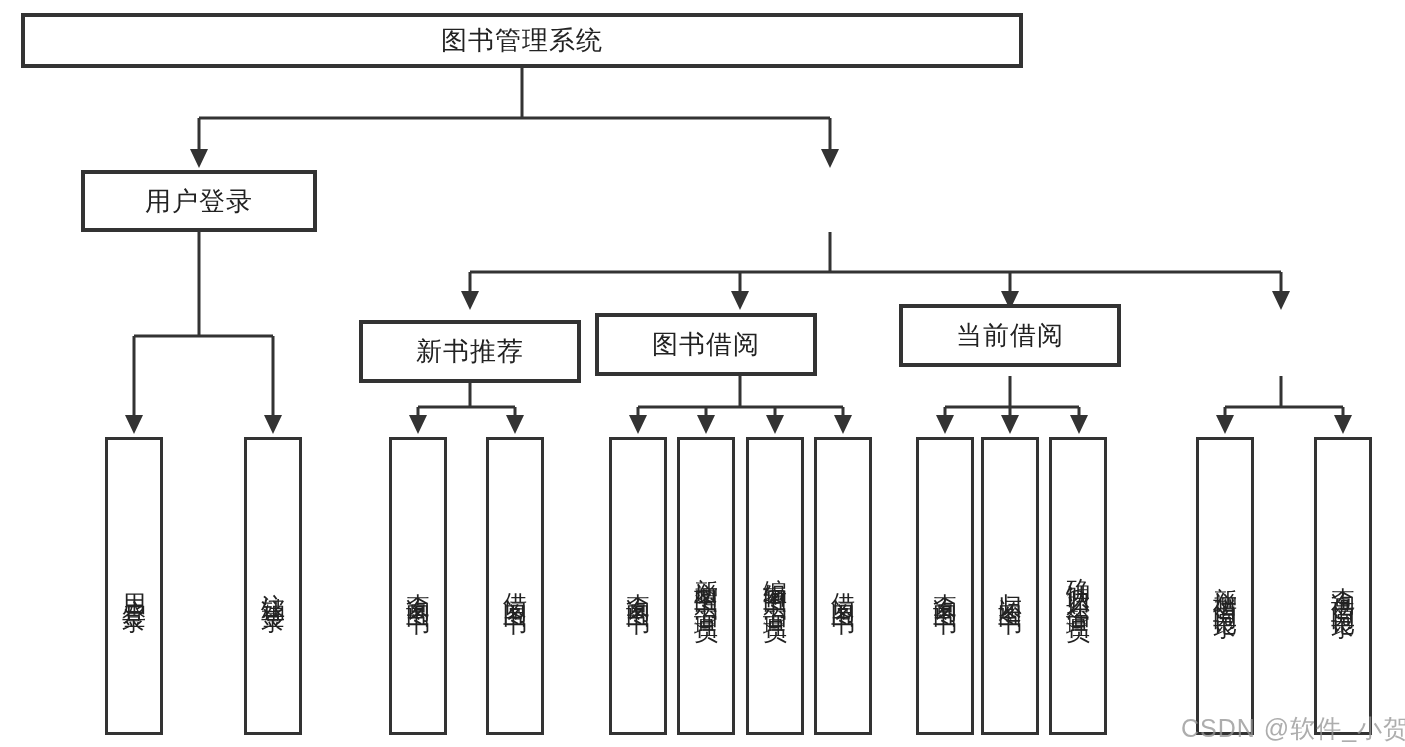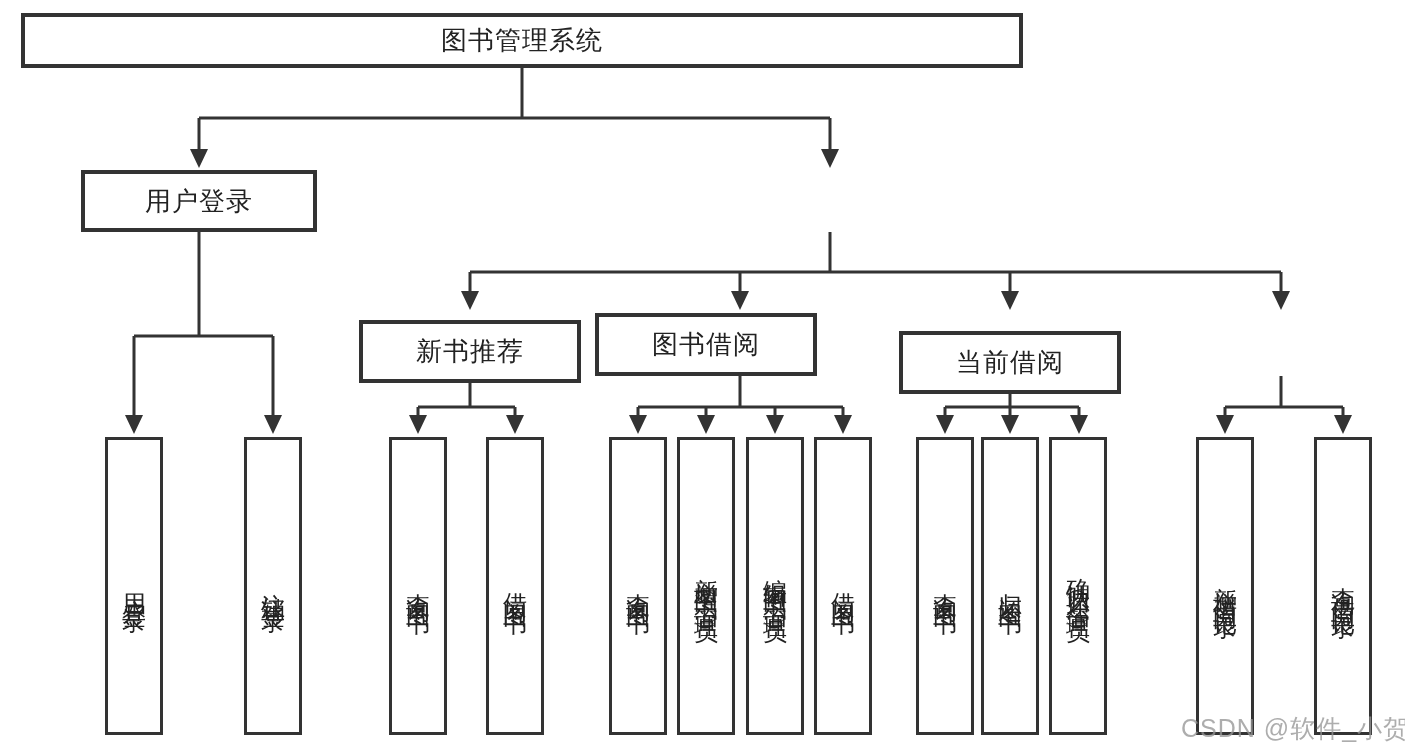--- a/index.html
+++ b/index.html
@@ -31,21 +31,21 @@
     text-orientation:mixed;
     font-size:24px;
     letter-spacing:6px;
     line-height:1;
   }
   #box-root{left:21px;top:13px;width:1002px;height:55px;}
   #box-l2-0{left:81px;top:170px;width:236px;height:62px;}
   #box-l2-1{left:712px;top:170px;width:236px;height:62px;}
   #box-l3-0{left:359px;top:320px;width:222px;height:63px;}
   #box-l3-1{left:595px;top:313px;width:222px;height:63px;}
-  #box-l3-2{left:899px;top:331px;width:222px;height:63px;}
+  #box-l3-2{left:899px;top:304px;width:222px;height:63px;}
   #box-l3-3{left:1170px;top:313px;width:222px;height:63px;}
   #lf0{left:105px;}  #lf1{left:244px;}
   #lf2{left:389px;}  #lf3{left:486px;}
   #lf4{left:609px;}  #lf5{left:677px;}
   #lf6{left:746px;}  #lf7{left:814px;}
   #lf8{left:916px;}  #lf9{left:981px;}  #lf10{left:1049px;}
   #lf11{left:1196px;} #lf12{left:1314px;}
   #watermark{
     position:absolute;
     left:1181px;top:712px;

